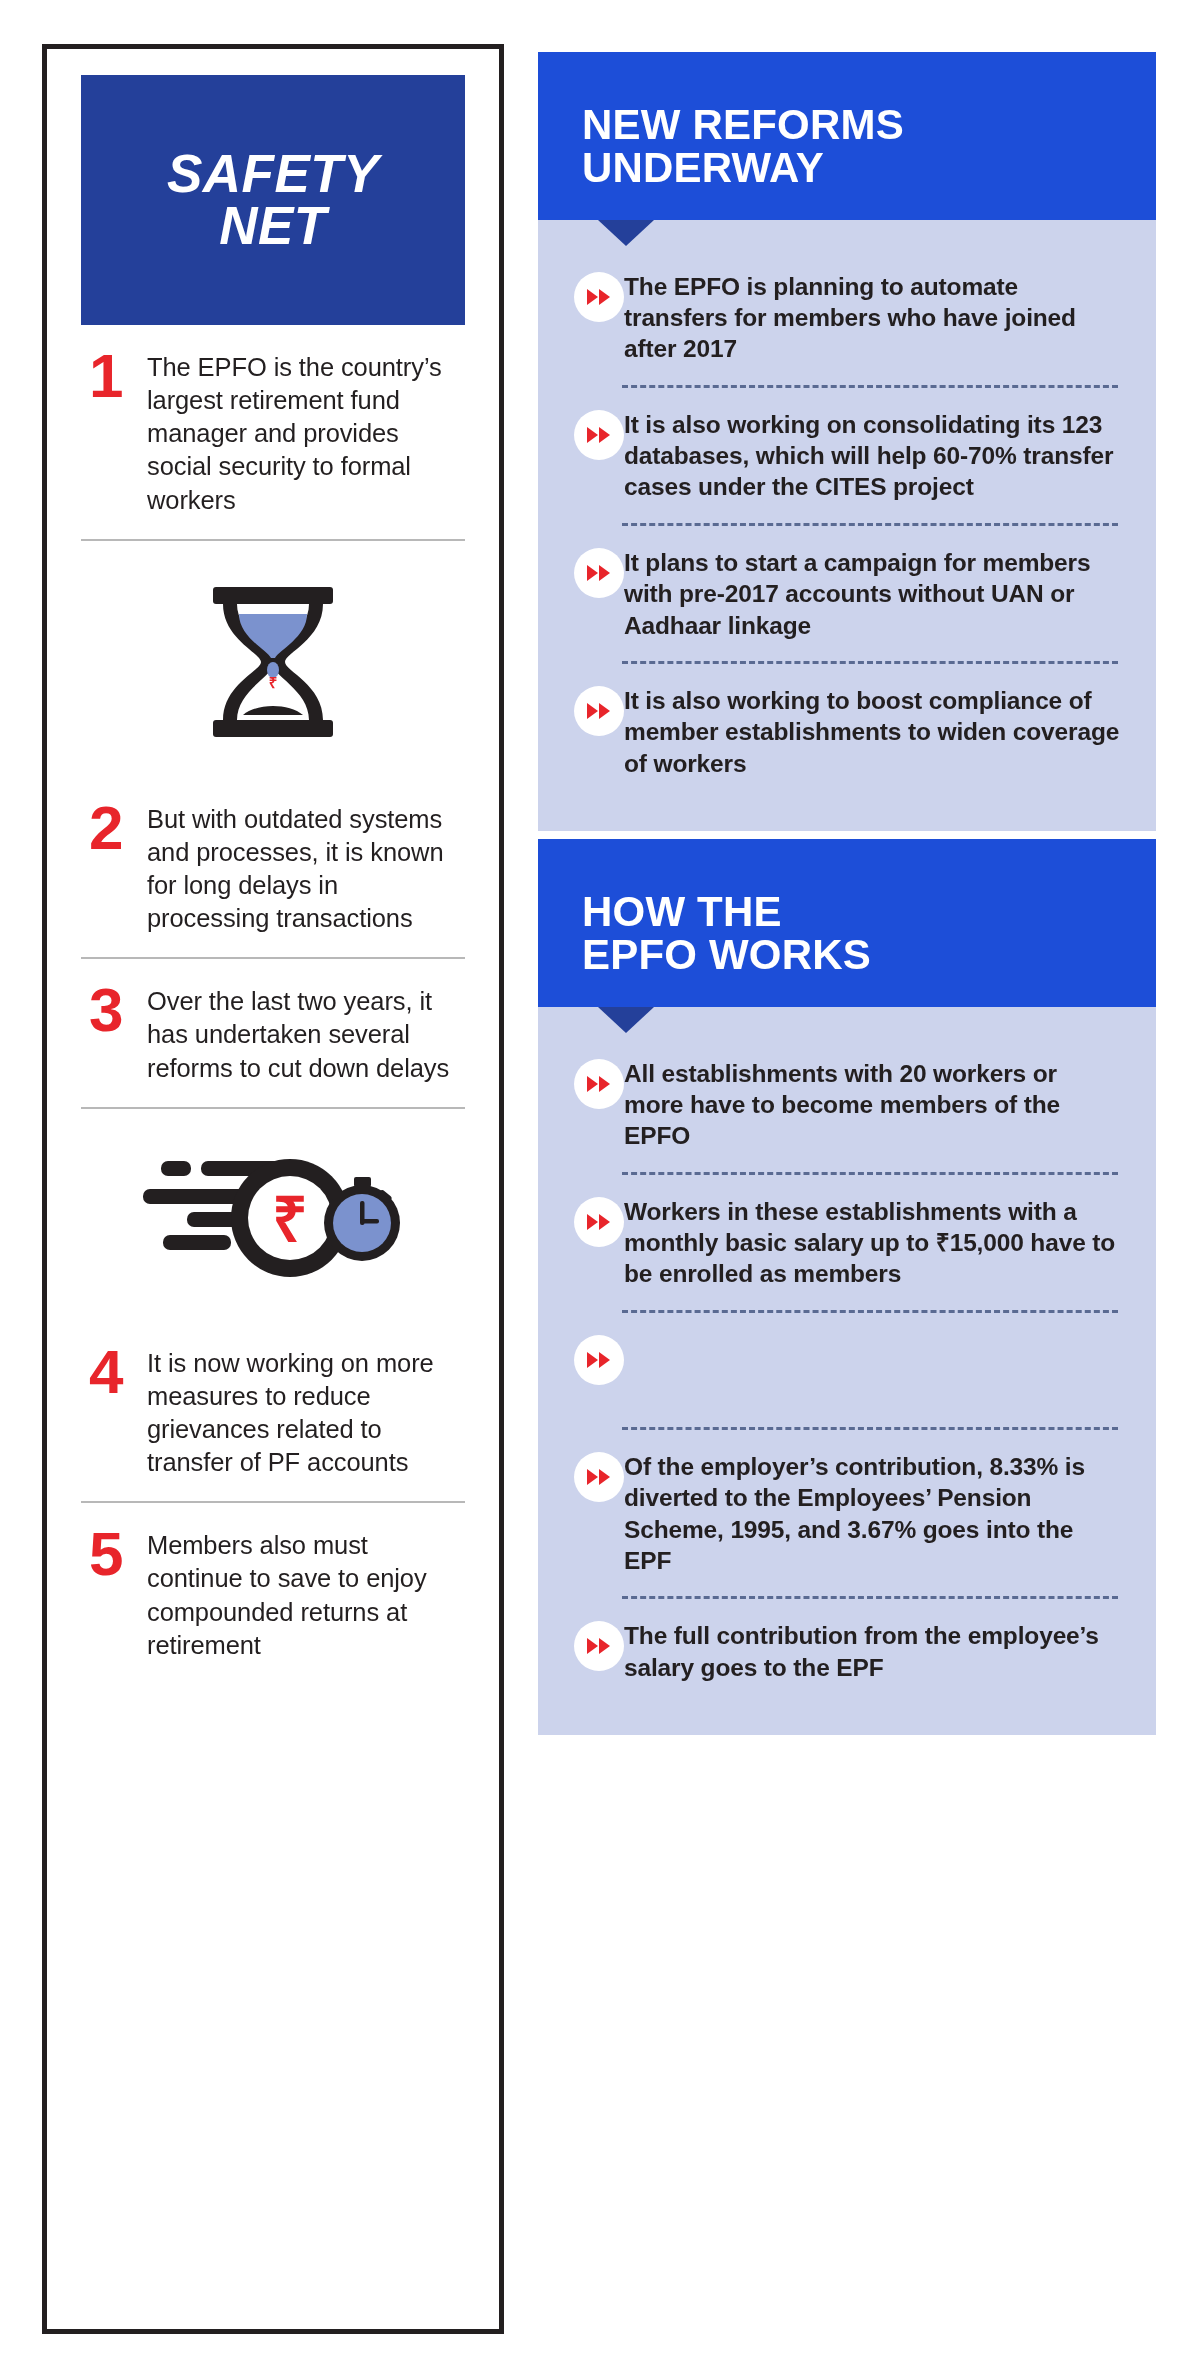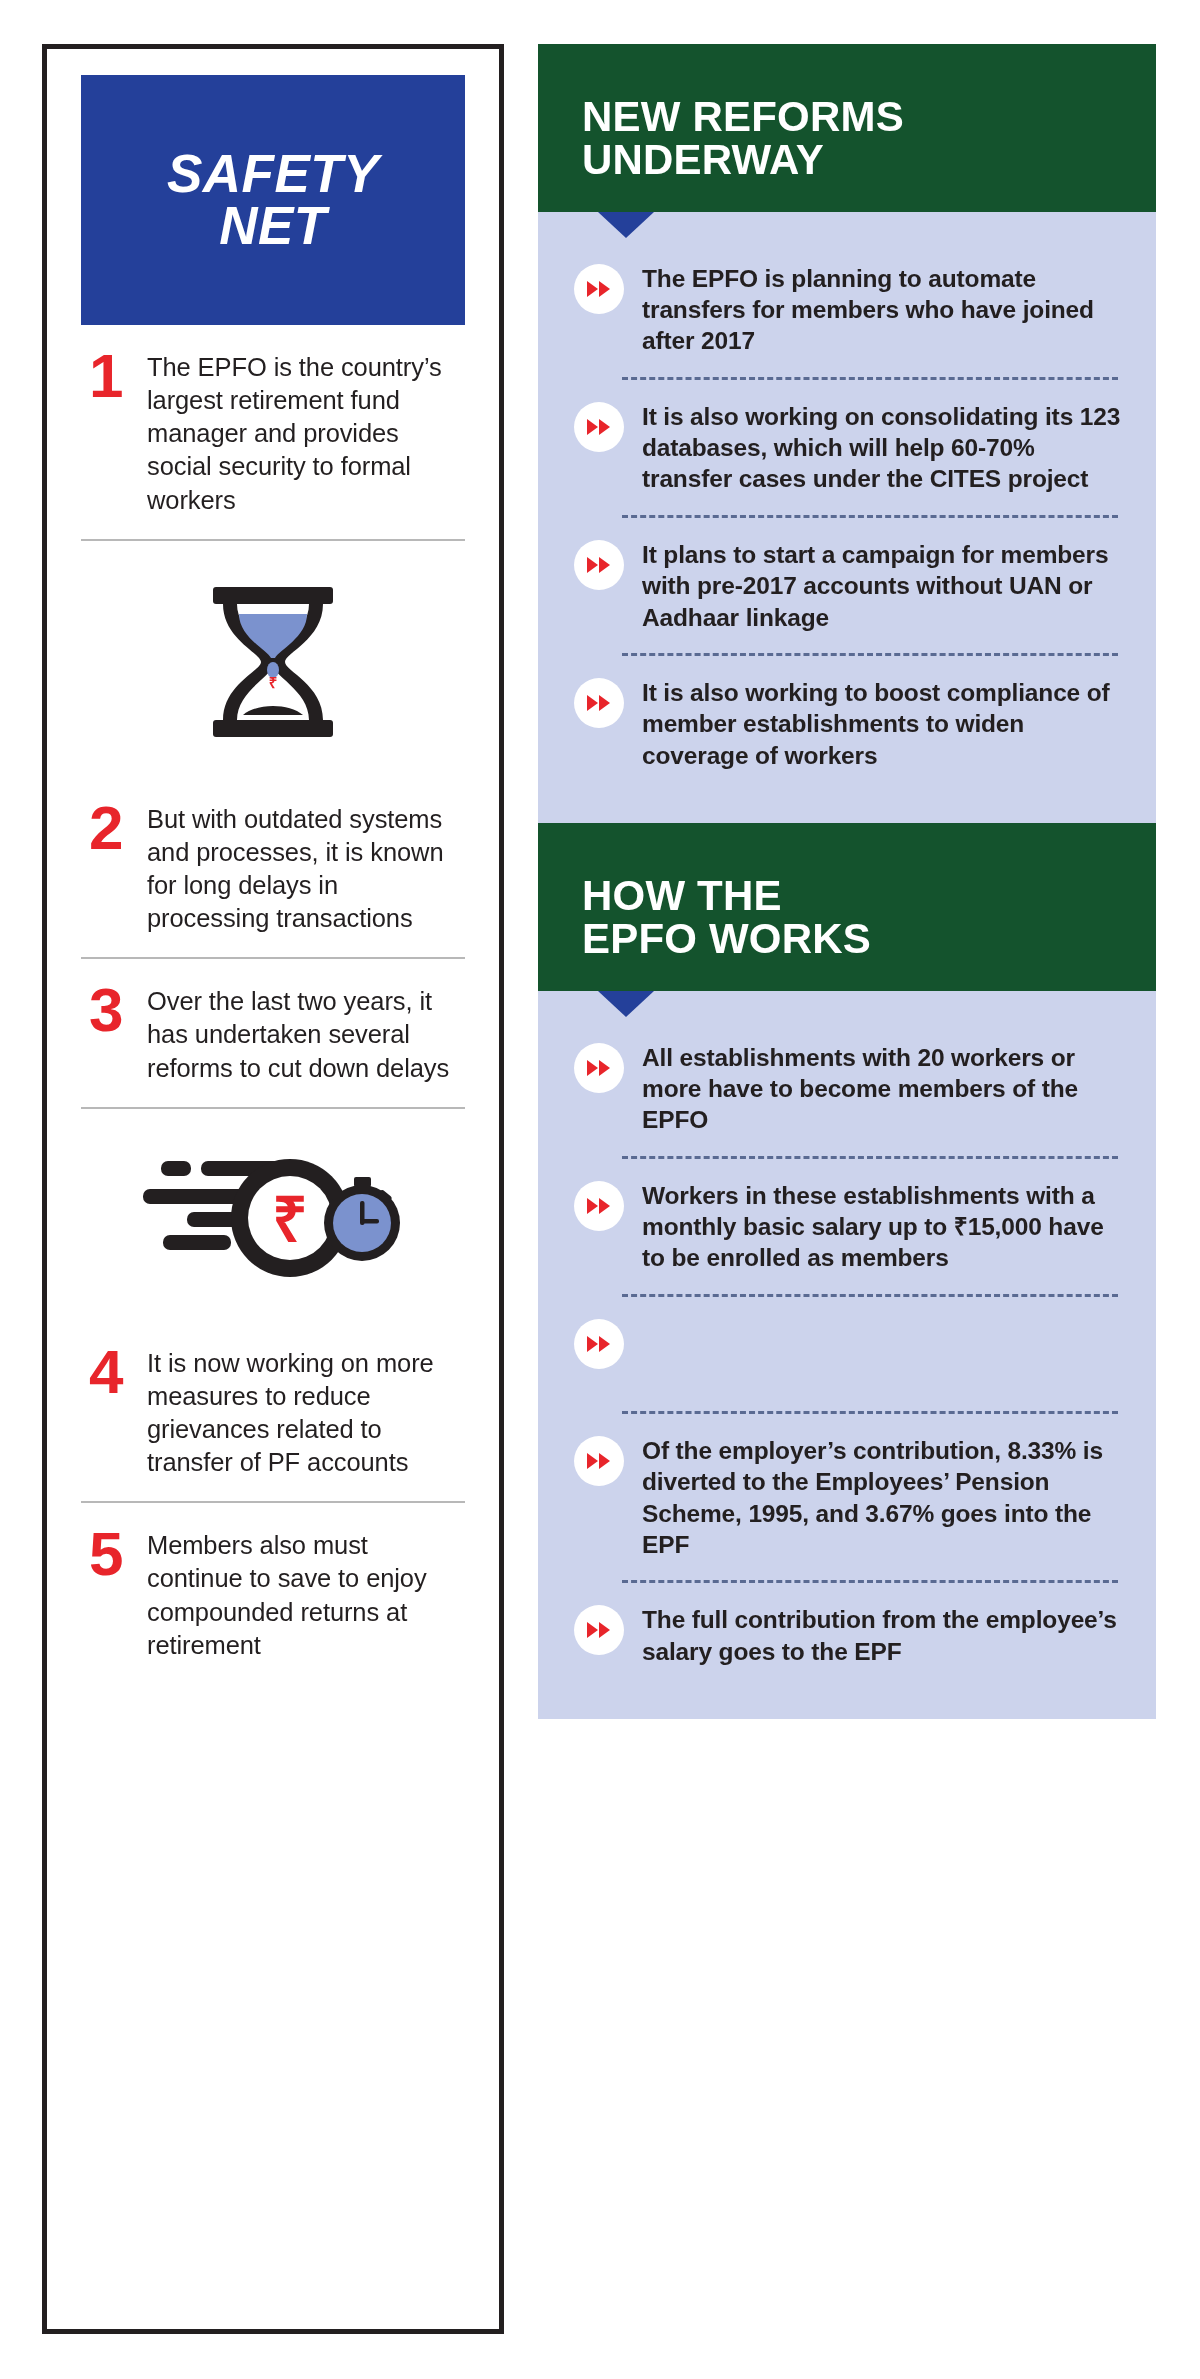--- a/index.html
+++ b/index.html
@@ -91,23 +91,24 @@
   }
 
   
   .right-col {
     position: absolute;
     left: 538px;
     top: 44px;
     width: 618px;
   }
   .blue-head {
-    background: #14532d;
+    background: #1d4ed8;
     position: relative;
     padding: 52px 40px 30px 44px;
+    margin-top: 8px;
   }
   .blue-head h2 {
     color: #ffffff;
     font-size: 42px;
     font-weight: 900;
     line-height: 1.02;
     letter-spacing: 0.2px;
     font-family: "Liberation Sans", sans-serif;
   }
   .notch {
@@ -120,21 +121,20 @@
     border-right: 28px solid transparent;
     border-top: 26px solid #24409a;
   }
   .lav-body {
     background: #ccd3ec;
     padding: 34px 26px 36px 26px;
   }
   .bullet-row {
     display: flex;
     align-items: flex-start;
-    gap: 18px;
     padding: 16px 8px 16px 10px;
   }
   .bullet-ico {
     width: 50px;
     height: 50px;
     border-radius: 50%;
     background: #ffffff;
     flex-shrink: 0;
     display: flex;
     align-items: center;

